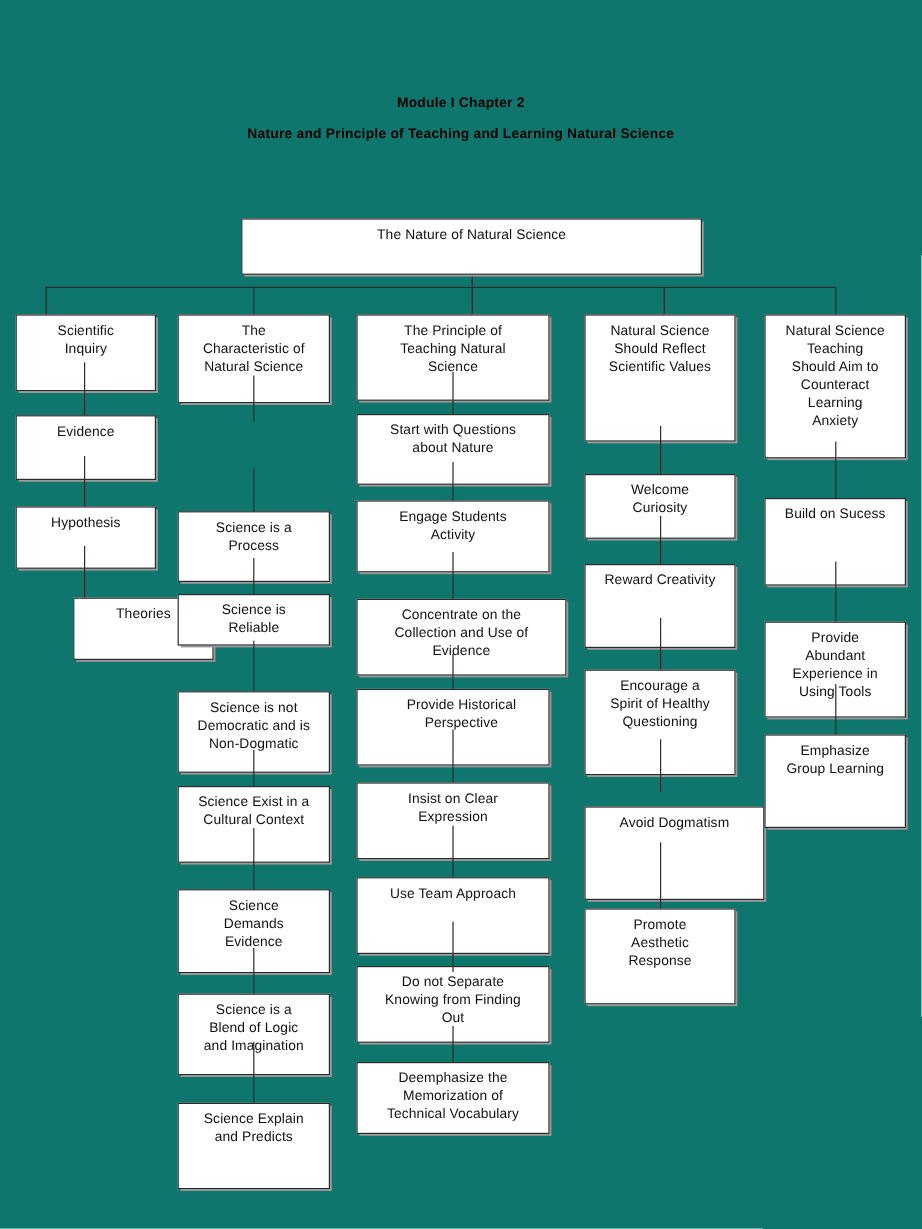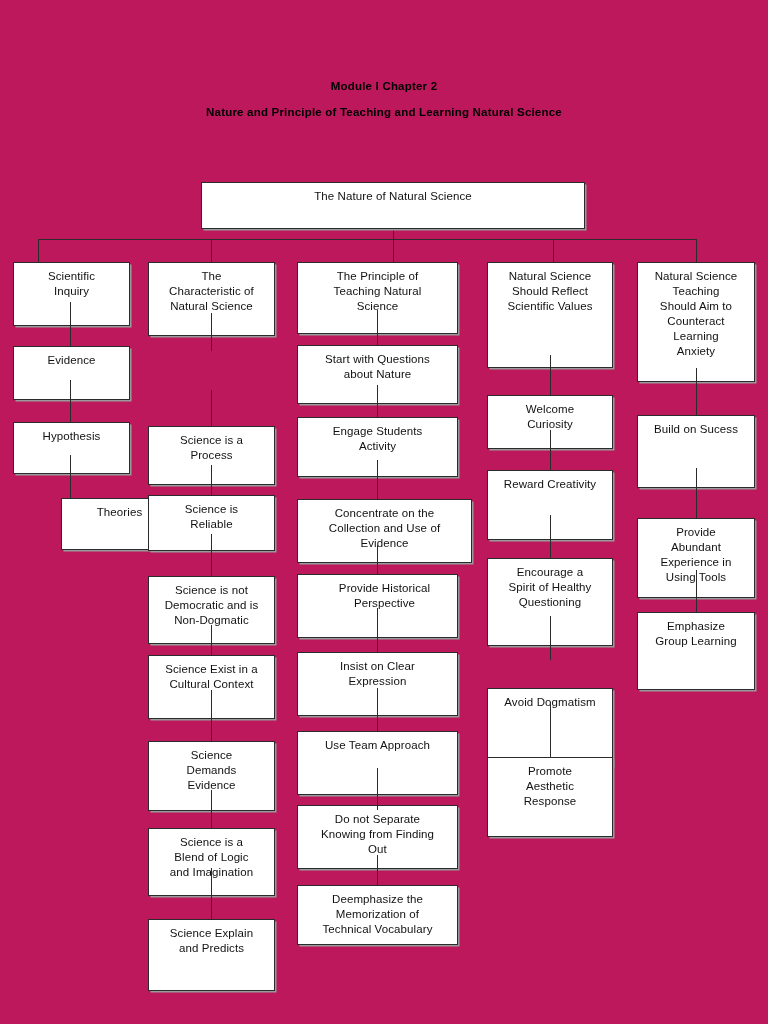--- a/index.html
+++ b/index.html
@@ -9,21 +9,21 @@
     background: #ffffff;
   }
   body {
     font-family: "Liberation Sans", sans-serif;
     color: #000000;
   }
   #page {
     position: relative;
     width: 768px;
     height: 1024px;
-    background: #be185d;
+    background: #0f766e;
     overflow: hidden;
   }
   .heading {
     position: absolute;
     left: 0;
     width: 768px;
     text-align: center;
     font-weight: bold;
     color: #000;
   }
@@ -127,21 +127,21 @@
   <div class="stub" style="left:211px; top:313px; height:38px;"></div>
 
   <div class="stub" style="left:211px; top:390px; height:36px;"></div>
 
   <div class="node shadow" style="left:148px; top:426px; width:127px; height:59px;">
     <span class="label">Science is a
 Process</span>
   </div>
   <div class="stub" style="left:211px; top:465px; height:30px;"></div>
 
-  <div class="node shadow" style="left:148px; top:495px; width:127px; height:56px;">
+  <div class="node shadow" style="left:148px; top:495px; width:127px; height:43px;">
     <span class="label">Science is
 Reliable</span>
   </div>
   <div class="stub" style="left:211px; top:534px; height:42px;"></div>
 
   <div class="node shadow" style="left:148px; top:576px; width:127px; height:68px;">
     <span class="label">Science is not
 Democratic and is
 Non-Dogmatic</span>
   </div>
@@ -246,21 +246,21 @@
   </div>
   <div class="stub" style="left:550px; top:515px; height:43px;"></div>
 
   <div class="node shadow" style="left:487px; top:558px; width:126px; height:88px;">
     <span class="label">Encourage a
 Spirit of Healthy
 Questioning</span>
   </div>
   <div class="stub" style="left:550px; top:616px; height:44px;"></div>
 
-  <div class="node shadow" style="left:487px; top:688px; width:126px; height:78px;">
+  <div class="node shadow" style="left:487px; top:672px; width:150px; height:78px;">
     <span class="label">Avoid Dogmatism</span>
   </div>
   <div class="stub" style="left:550px; top:702px; height:55px;"></div>
 
   <div class="node shadow" style="left:487px; top:757px; width:126px; height:80px;">
     <span class="label">Promote
 Aesthetic
 Response</span>
   </div>
 

